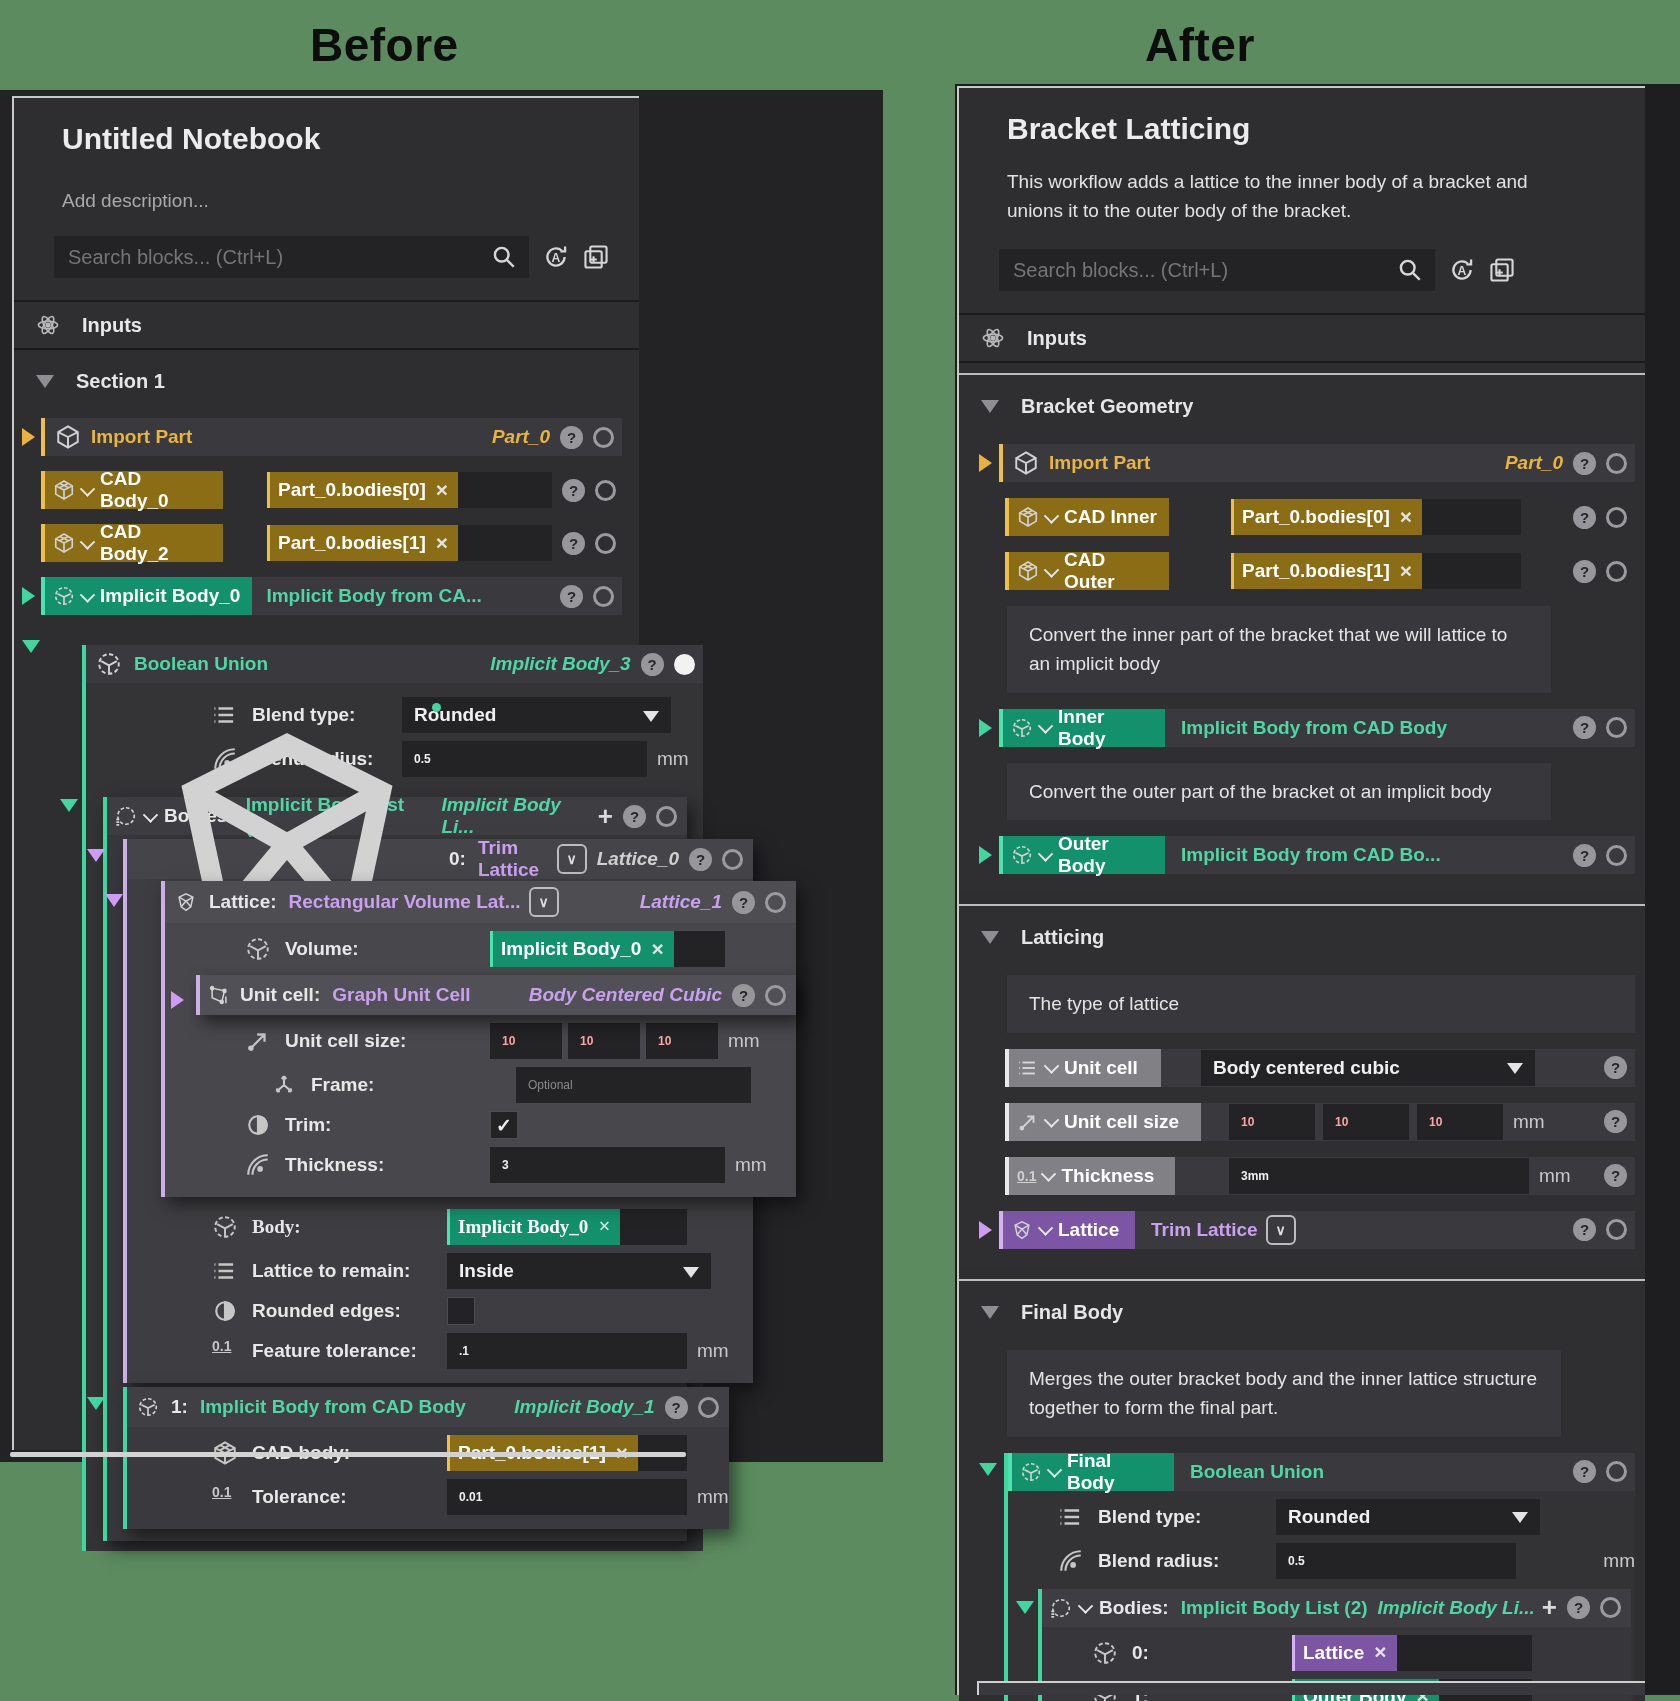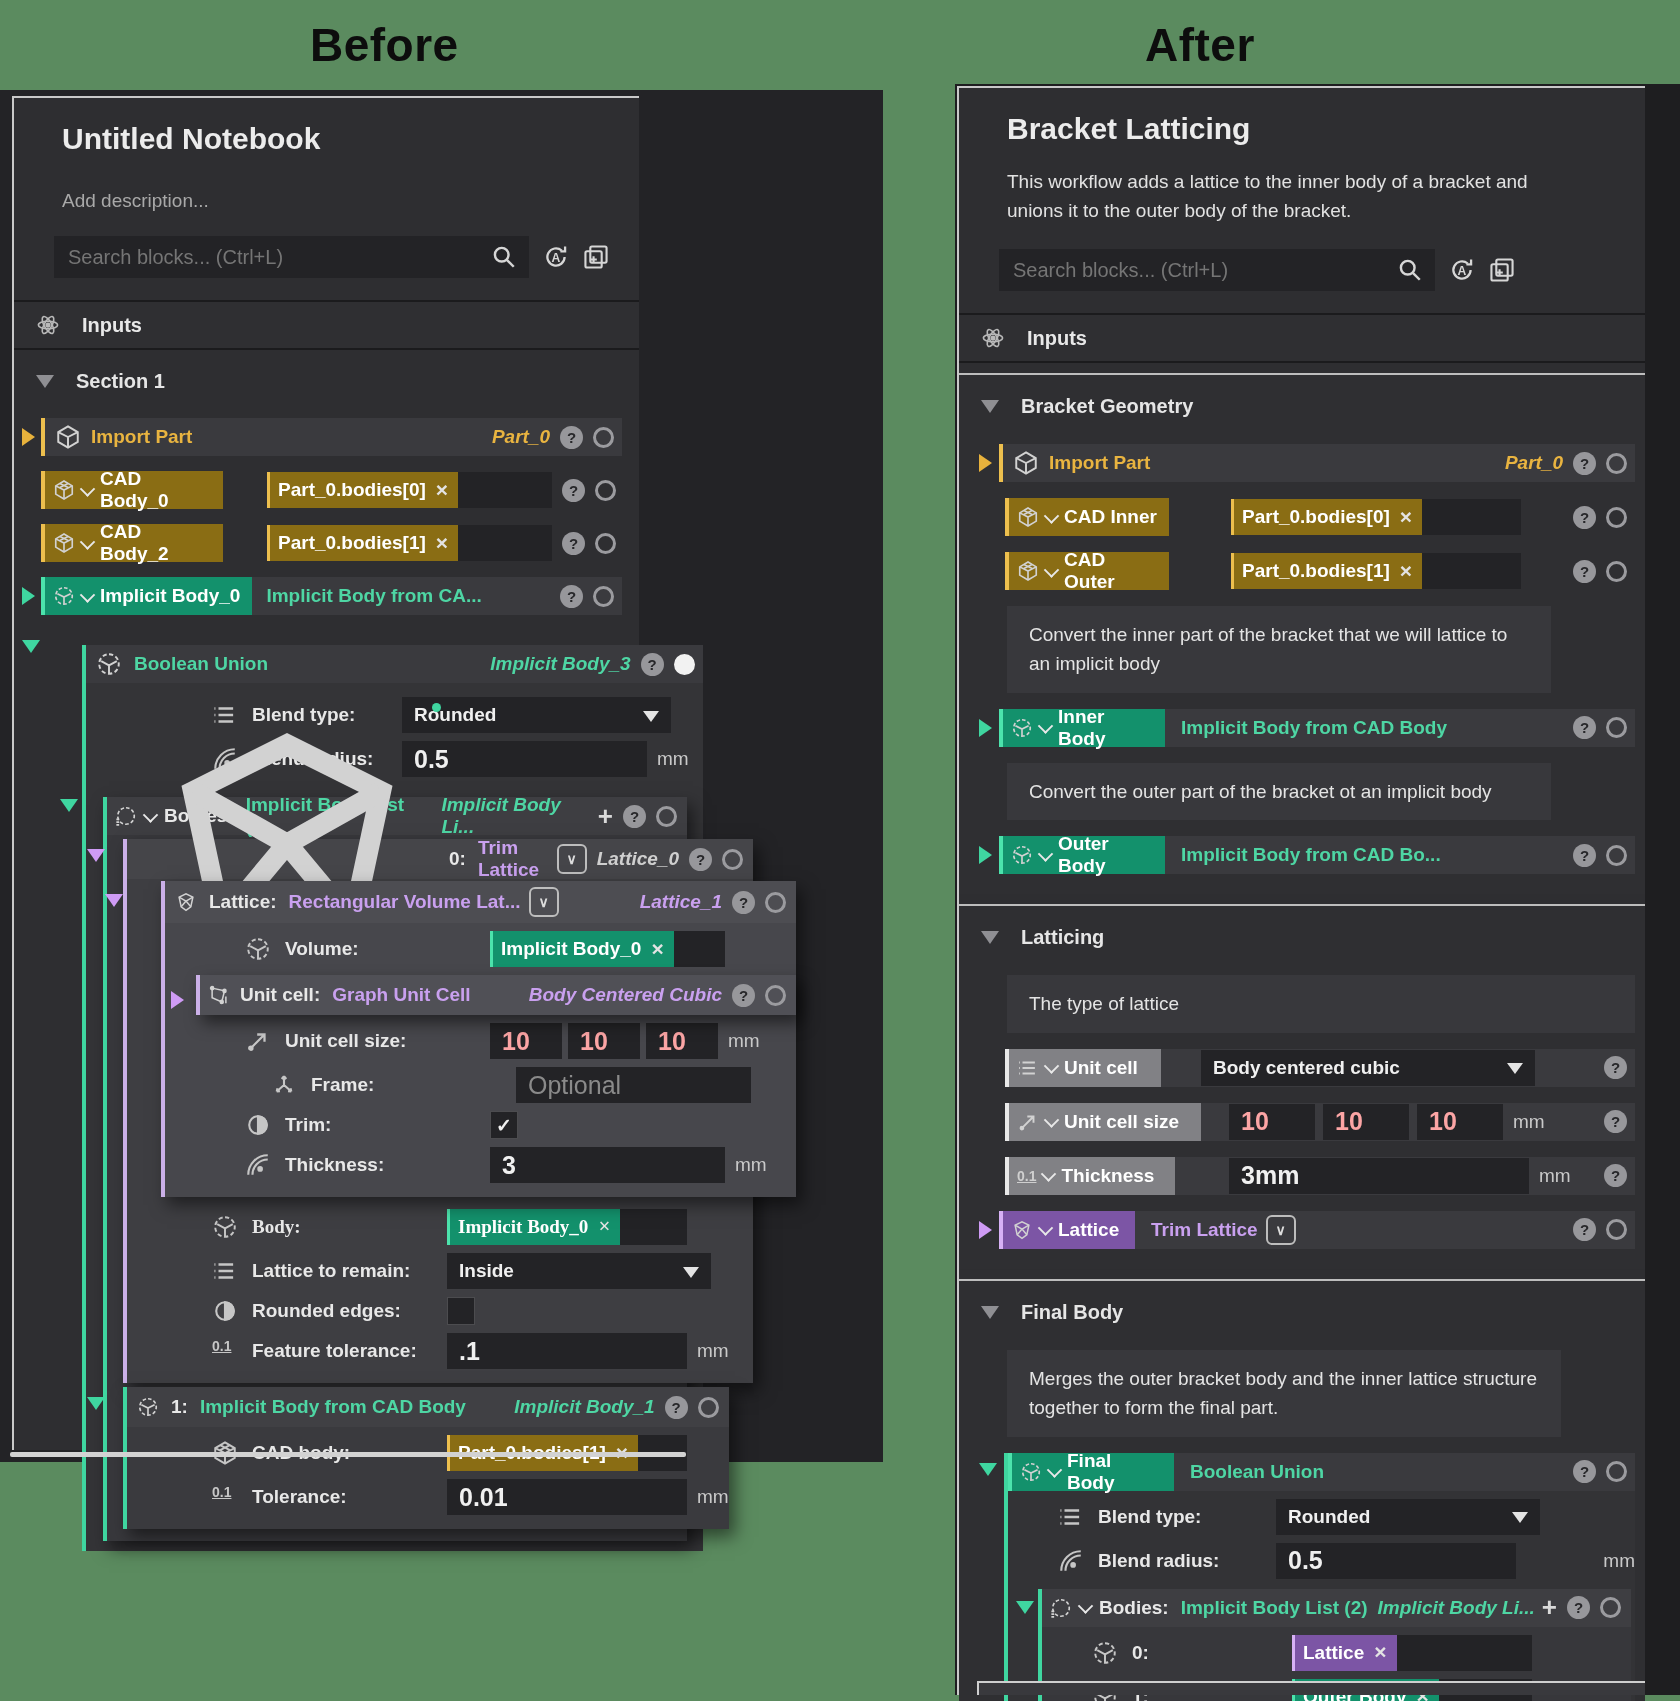--- a/index.html
+++ b/index.html
@@ -88,21 +88,21 @@
   .o.filled{background:#f2f2f2;border-color:#f2f2f2;}
 
   .chev{width:9px;height:9px;border-right:2.5px solid #e8e8e8;border-bottom:2.5px solid #e8e8e8;
         transform:rotate(45deg) translate(-1px,-1px);flex:0 0 auto;}
   .boxchev{width:26px;height:26px;border:2px solid #bdbdbd;border-radius:6px;display:flex;align-items:center;
         justify-content:center;color:#dcdcdc;font-size:14px;font-weight:bold;flex:0 0 auto;margin-left:8px;}
   .boxchev::before{content:"∨";}
 
   .ddfield{background:#232326;height:36px;display:flex;align-items:center;padding:0 12px;color:#f0f0f0;font-weight:bold;}
   .ddarrow{width:0;height:0;border:8px solid transparent;border-top:11px solid #e4e4e4;margin-left:auto;transform:translateY(5px);}
-  input.num{background:#232326;border:none;outline:none;height:36px;color:#f0f0f0;font-weight:bold;font-size:25px;
+  input.num{background:#232326;border:none;outline:none;height:36px;color:#f0f0f0;font-weight:bold;font-size:12px;
       font-family:"Liberation Sans",sans-serif;padding:0 12px;box-sizing:border-box;}
   input.num.amber-val{color:#fca5a5;}
   input.num::placeholder{color:#8a8a8a;font-weight:normal;}
   .unit{color:#c9c9c9;margin-left:10px;flex:0 0 auto;}
   .checkbox{width:26px;height:26px;background:#232326;border:1px solid #4c4c4f;display:flex;align-items:center;
       justify-content:center;color:#efefef;font-size:19px;font-weight:bold;}
   .checkbox.checked::before{content:"✓";}
 
   .prow{display:flex;align-items:center;margin-top:8px;}
   .prow .picon{width:26px;height:26px;color:#c6c6c6;flex:0 0 auto;margin-right:14px;}

